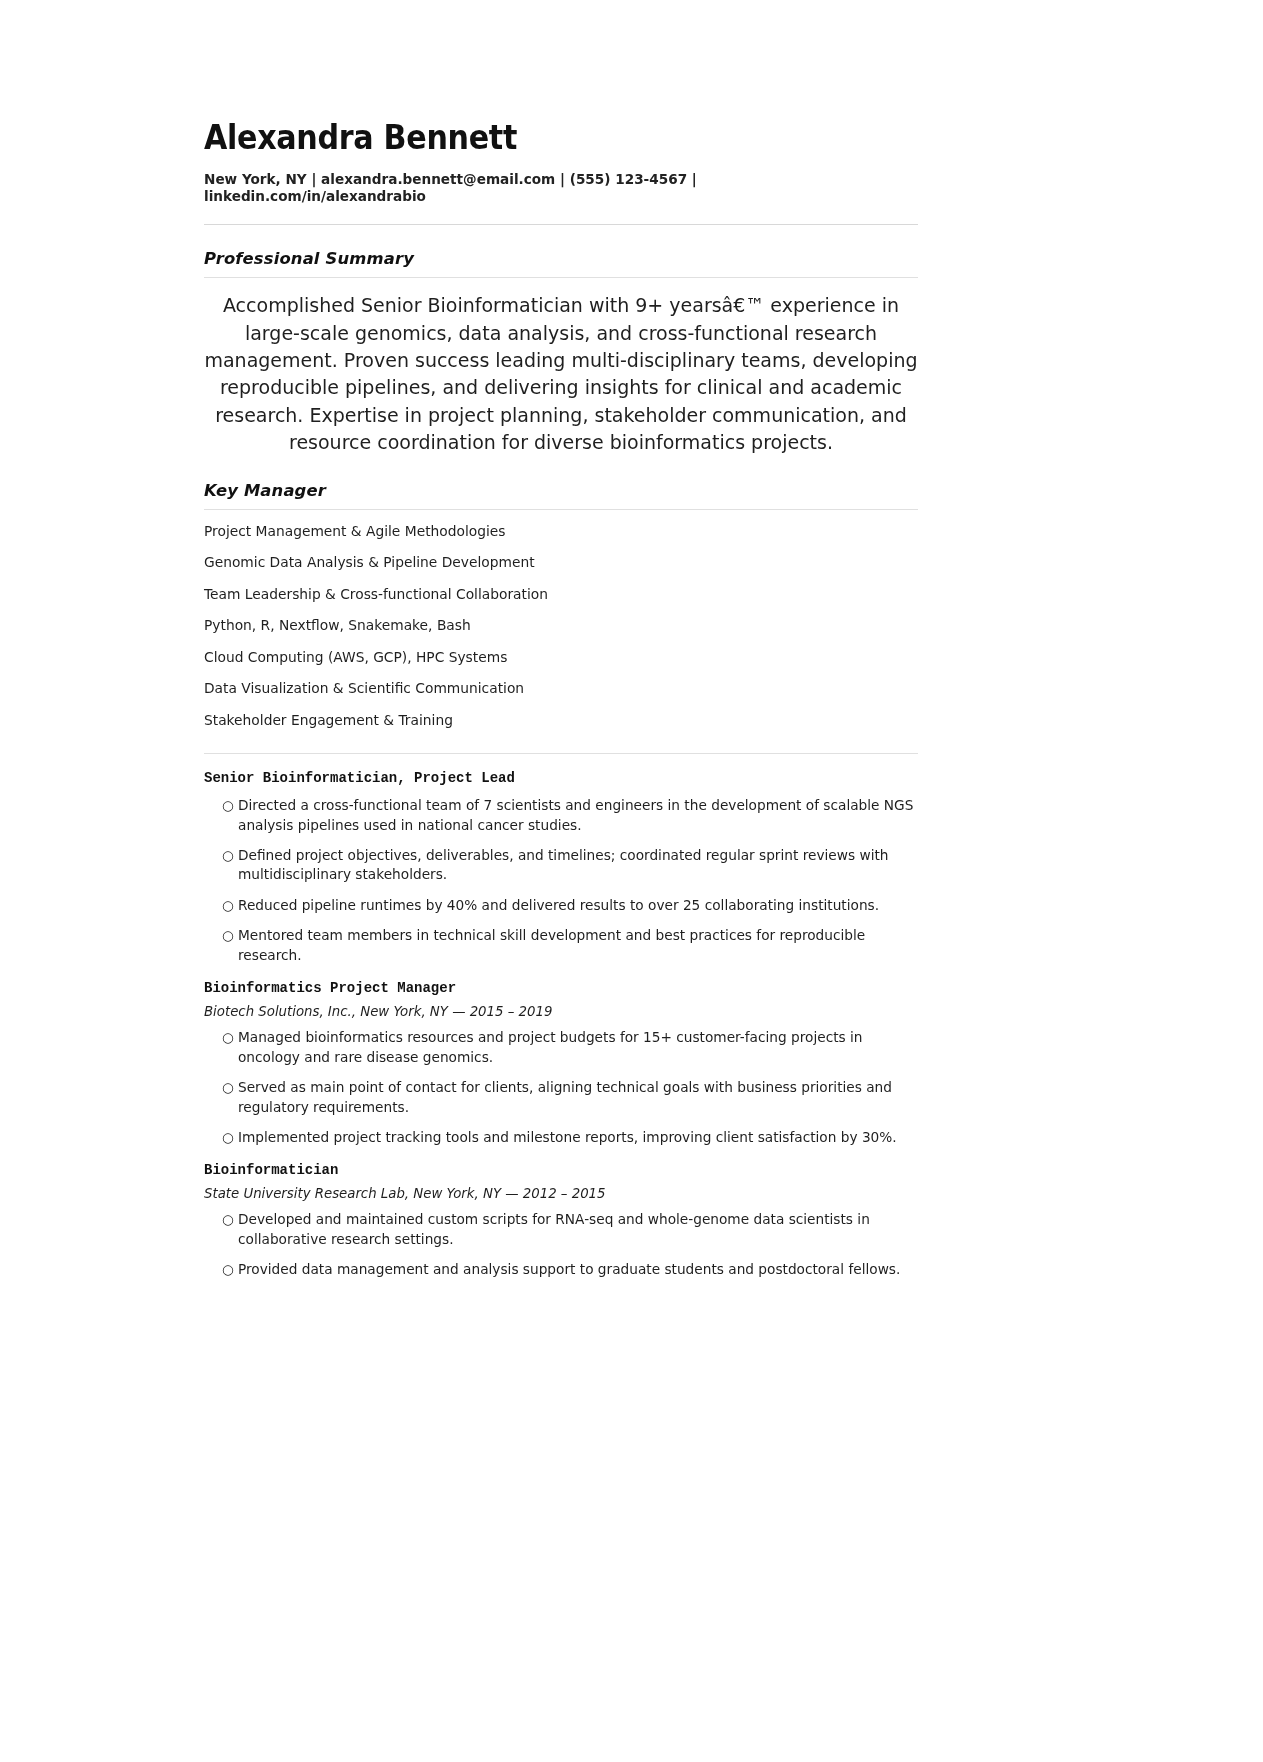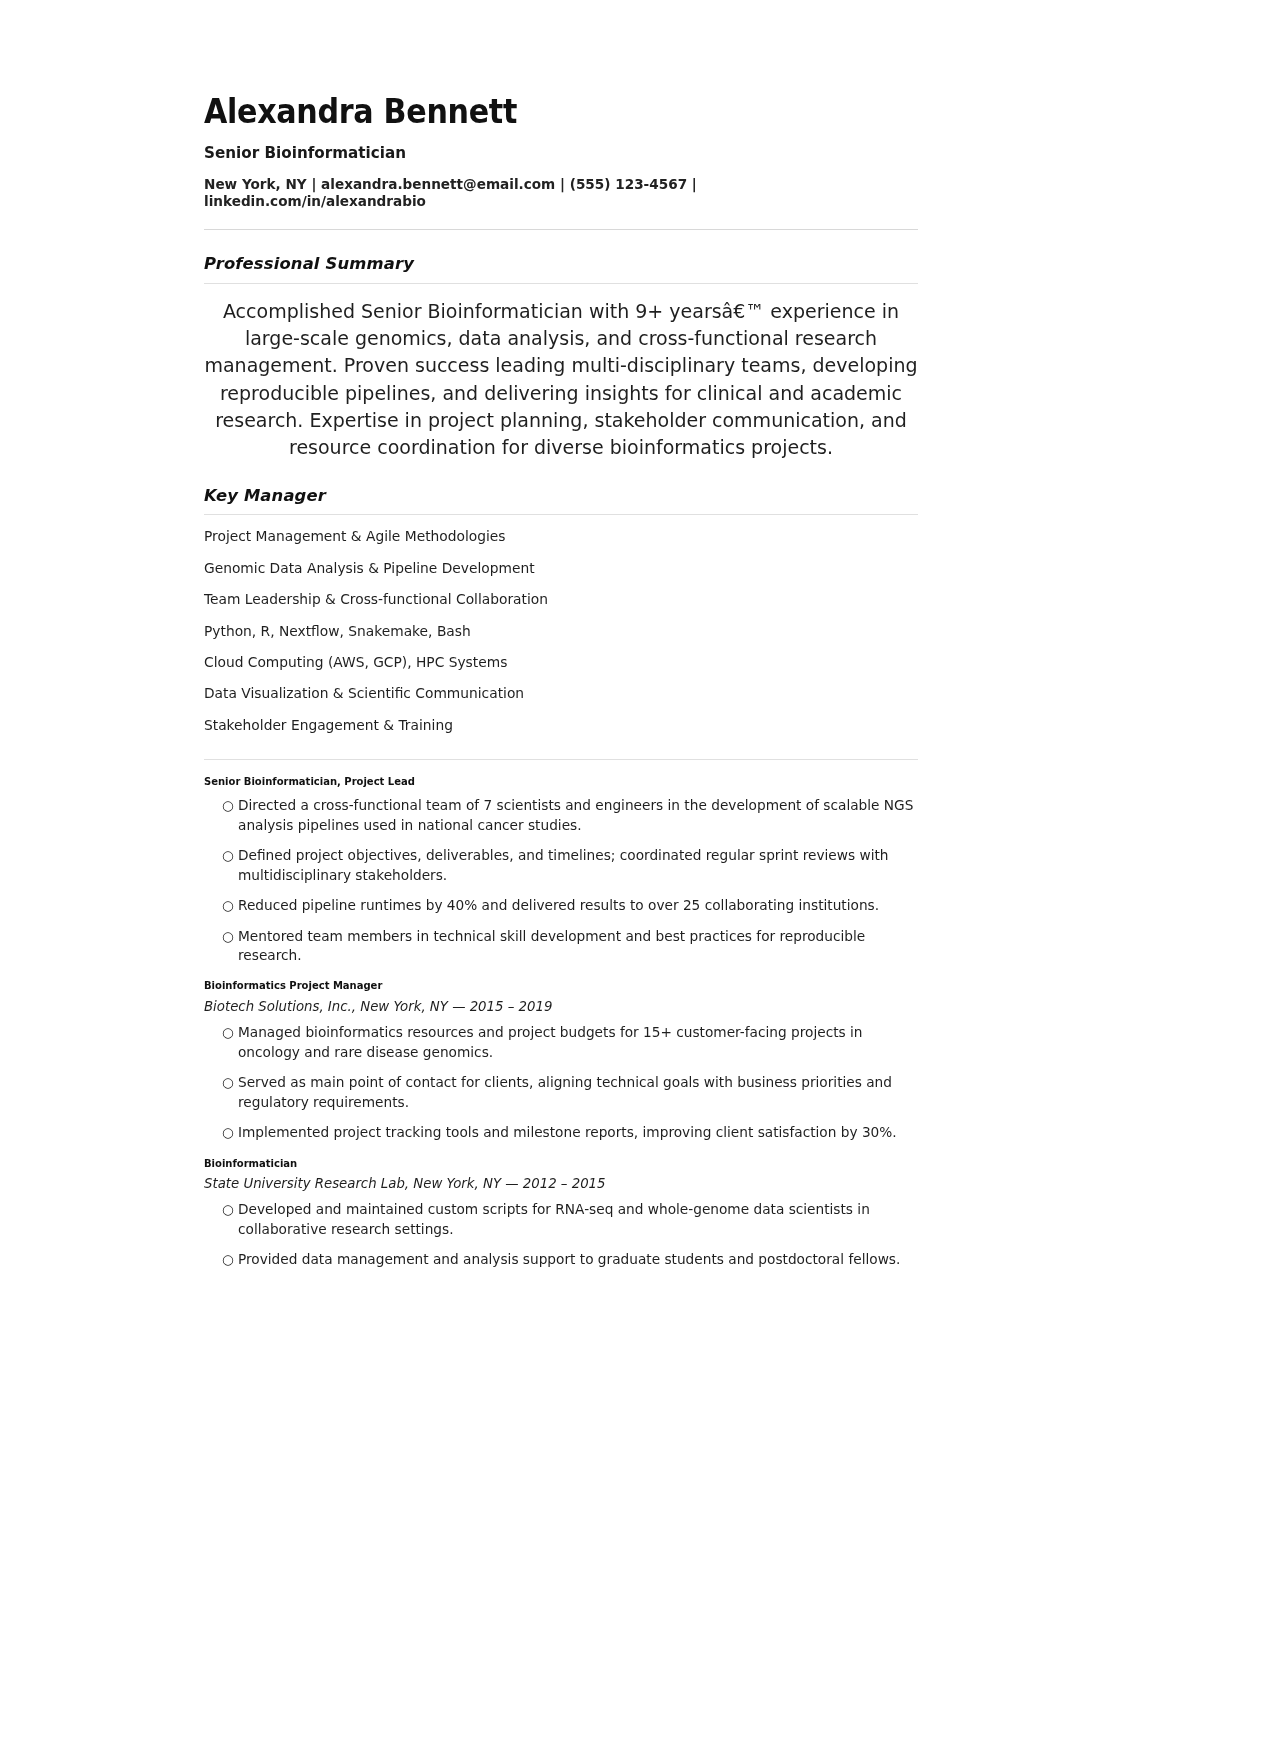--- a/index.html
+++ b/index.html
@@ -29,21 +29,21 @@
     width: 714px;
   }
 
   
   .name {
     font-size: 33.5px;
     font-weight: 700;
     letter-spacing: -0.3px;
     color: #111111;
     margin: 0;
-    padding-top: 93px;
+    padding-top: 119px;
     line-height: 1.12;
     font-stretch: condensed;
   }
   .headline {
     font-size: 15.2px;
     font-weight: 700;
     color: #1a1a1a;
     margin: 13px 0 0 0;
     line-height: 1.2;
   }
@@ -102,25 +102,26 @@
     line-height: 1.3;
     color: #1f1f1f;
     margin: 0 0 13.5px 0;
   }
   .skills li:last-child { margin-bottom: 0; }
 
   
   .job { margin-top: 15px; }
   .job:first-of-type { margin-top: 16px; }
   .job-title {
-    font-size: 10px;
+    font-size: 14px;
     font-weight: 700;
     color: #111111;
     margin: 0;
     line-height: 1.26;
+    font-family: Liberation Mono, monospace;
   }
   .job-meta {
     font-size: 13.3px;
     font-style: italic;
     color: #1f1f1f;
     margin: 5px 0 0 0;
     line-height: 1.3;
   }
   .bullets {
     list-style: none;
@@ -146,21 +147,20 @@
   }
 </style>
 </head>
 <body>
 
 <div class="page">
   <div class="sheet">
 
     <header>
       <h1 class="name">Alexandra Bennett</h1>
-      <div class="headline">Senior Bioinformatician</div>
       <div class="contact">New York, NY | alexandra.bennett@email.com | (555) 123-4567 | linkedin.com/in/alexandrabio</div>
       <hr class="header-rule">
     </header>
 
     <section class="section">
       <h2 class="section-title">Professional Summary</h2>
       <hr class="section-rule">
       <div class="summary-wrap">
         <p class="summary">Accomplished Senior Bioinformatician with 9+ yearsâ€™ experience in large-scale genomics, data analysis, and cross-functional research management. Proven success leading multi-disciplinary teams, developing reproducible pipelines, and delivering insights for clinical and academic research. Expertise in project planning, stakeholder communication, and resource coordination for diverse bioinformatics projects.</p>
       </div>

